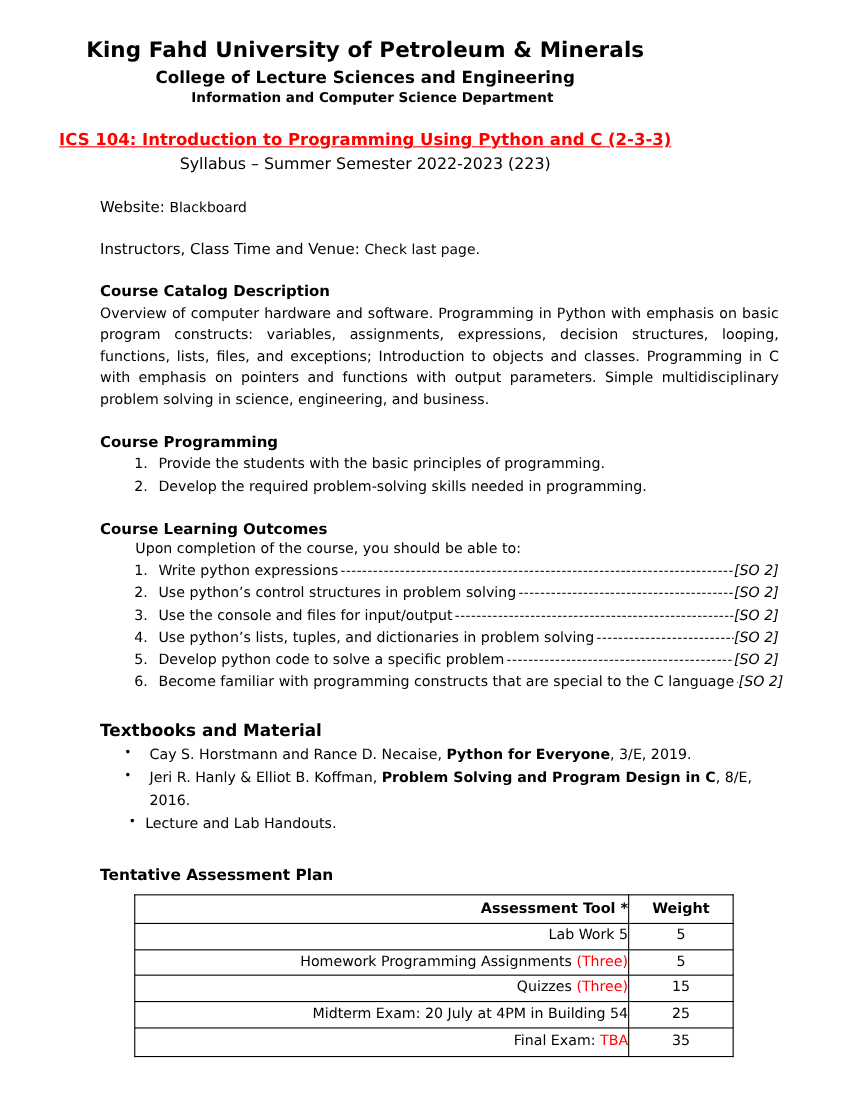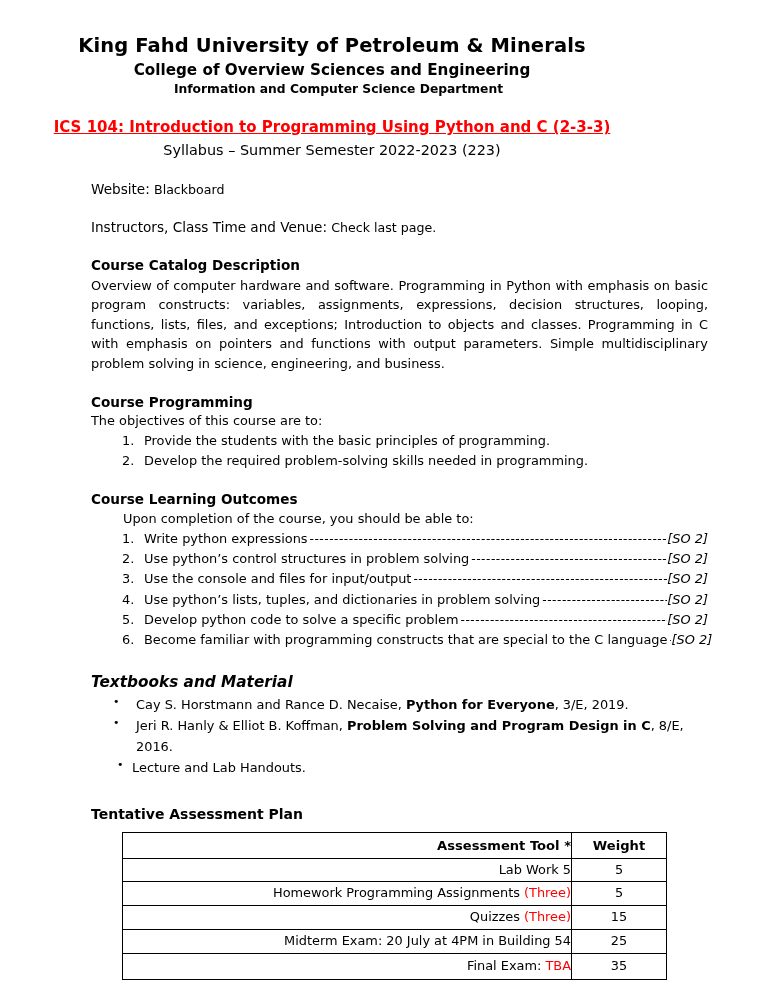--- a/index.html
+++ b/index.html
@@ -83,21 +83,20 @@
   .sec-h {
     font-size: 13.6px;
     font-weight: bold;
     margin-top: 20px;
     margin-bottom: 1px;
     line-height: 1.3;
   }
   .sec-h.big {
     font-size: 15.3px;
     margin-top: 23px;
-    font-style: italic;
   }
   .sec-h.big2 {
     font-size: 14px;
     margin-top: 27px;
     margin-bottom: 8px;
   }
 
   .para {
     font-size: 12.9px;
     line-height: 1.52;
@@ -222,21 +221,21 @@
 
   .red { color: #FF0000; }
 </style>
 </head>
 <body>
 
 <div class="page">
 
   <div class="hdr">
     <div class="hdr-univ">King Fahd University of Petroleum &amp; Minerals</div>
-    <div class="hdr-college">College of Overview Sciences and Engineering</div>
+    <div class="hdr-college">College of Lecture Sciences and Engineering</div>
     <div class="hdr-dept">Information and Computer Science Department</div>
     <div class="hdr-course">ICS 104: Introduction to Programming Using Python and C (2-3-3)</div>
     <div class="hdr-sub">Syllabus – Summer Semester 2022-2023 (223)</div>
   </div>
 
   <div class="body-wrap">
 
     <div class="kv">
       <span class="k">Website:</span>
       <span class="v">Blackboard</span>
@@ -244,21 +243,20 @@
 
     <div class="kv">
       <span class="k">Instructors, Class Time and Venue:</span>
       <span class="v">Check last page.</span>
     </div>
 
     <div class="sec-h">Course Catalog Description</div>
     <p class="para">Overview of computer hardware and software. Programming in Python with emphasis on basic program constructs: variables, assignments, expressions, decision structures, looping, functions, lists, files, and exceptions; Introduction to objects and classes. Programming in C with emphasis on pointers and functions with output parameters. Simple multidisciplinary problem solving in science, engineering, and business.</p>
 
     <div class="sec-h">Course Programming</div>
-    <p class="lead">The objectives of this course are to:</p>
     <ol class="num" id="objectives-list">
         <li><span class="n">1.</span><span>Provide the students with the basic principles of programming.</span></li>
         <li><span class="n">2.</span><span>Develop the required problem-solving skills needed in programming.</span></li>
       </ol>
 
     <div class="sec-h">Course Learning Outcomes</div>
     <p class="lead ind">Upon completion of the course, you should be able to:</p>
     <ol class="clo" id="outcomes-list">
         <li>
           <span class="n">1.</span>

